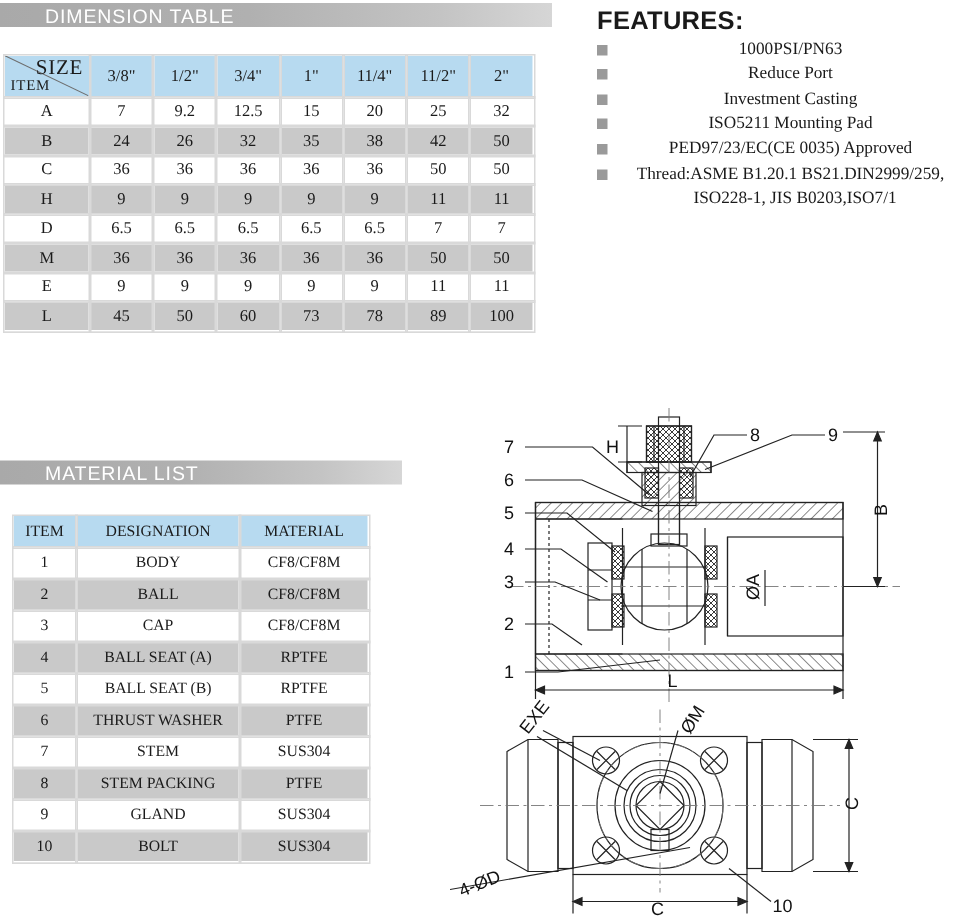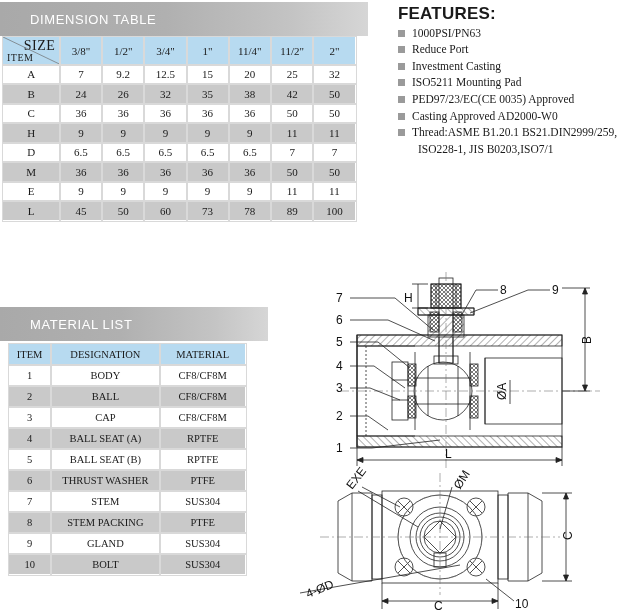--- a/index.html
+++ b/index.html
@@ -7,21 +7,21 @@
     width:642px;height:616px;
     background:#ffffff;
     font-family:"Liberation Serif", serif;
     color:#1a1a1a;
     position:relative;
     overflow:hidden;
   }
   
   .bar{
     position:absolute;
-    height:34px;
+    height:16px;
     background:linear-gradient(to right,#a9a9a9 0%,#b0b0b0 45%,#c4c4c4 80%,#d6d6d6 100%);
     color:#ffffff;
     font-family:"Liberation Sans", sans-serif;
     font-size:13px;
     letter-spacing:.6px;
     display:flex;align-items:center;
     padding-left:30px;
     box-sizing:border-box;
   }
   #bar-dim{left:0;top:2px;width:368px;}
@@ -69,21 +69,21 @@
 
   
   #features{
     position:absolute;left:398px;top:6px;width:244px;
     font-size:11.5px;line-height:16.6px;
   }
   #features .f-title{
     font-family:"Liberation Sans", sans-serif;
     font-size:17px;font-weight:bold;letter-spacing:.2px;margin-bottom:2px;
   }
-  #features ul{list-style:none;margin:0;padding:0;}
+  #features ul{list-style:none;margin:0;padding:0;text-align:center;}
   #features li{
     position:relative;padding-left:14px;margin:0;white-space:nowrap;
   }
   #features li .bullet{
     position:absolute;left:0;top:5px;width:7px;height:7px;background:#9a9a9a;
   }
   #features li.cont{padding-left:20px;}
 
   
   #drawing{
@@ -200,21 +200,20 @@
 </table>
 
 <div id="features">
   <div class="f-title">FEATURES:</div>
   <ul id="features-list">
       <li><span class="bullet"></span><span>1000PSI/PN63</span></li>
       <li><span class="bullet"></span><span>Reduce Port</span></li>
       <li><span class="bullet"></span><span>Investment Casting</span></li>
       <li><span class="bullet"></span><span>ISO5211 Mounting Pad</span></li>
       <li><span class="bullet"></span><span>PED97/23/EC(CE 0035) Approved</span></li>
-      <li><span class="bullet"></span><span>Casting Approved AD2000-W0</span></li>
       <li><span class="bullet"></span><span>Thread:ASME B1.20.1 BS21.DIN2999/259,</span></li>
       <li class="cont"><span>ISO228-1, JIS B0203,ISO7/1</span></li>
     </ul>
 </div>
 
 <div class="bar" id="bar-mat">
   <span>MATERIAL LIST</span>
 </div>
 
 <table id="mat-table">

